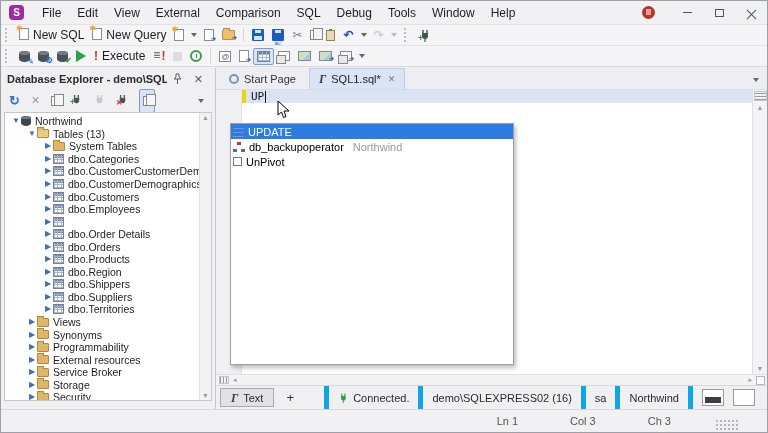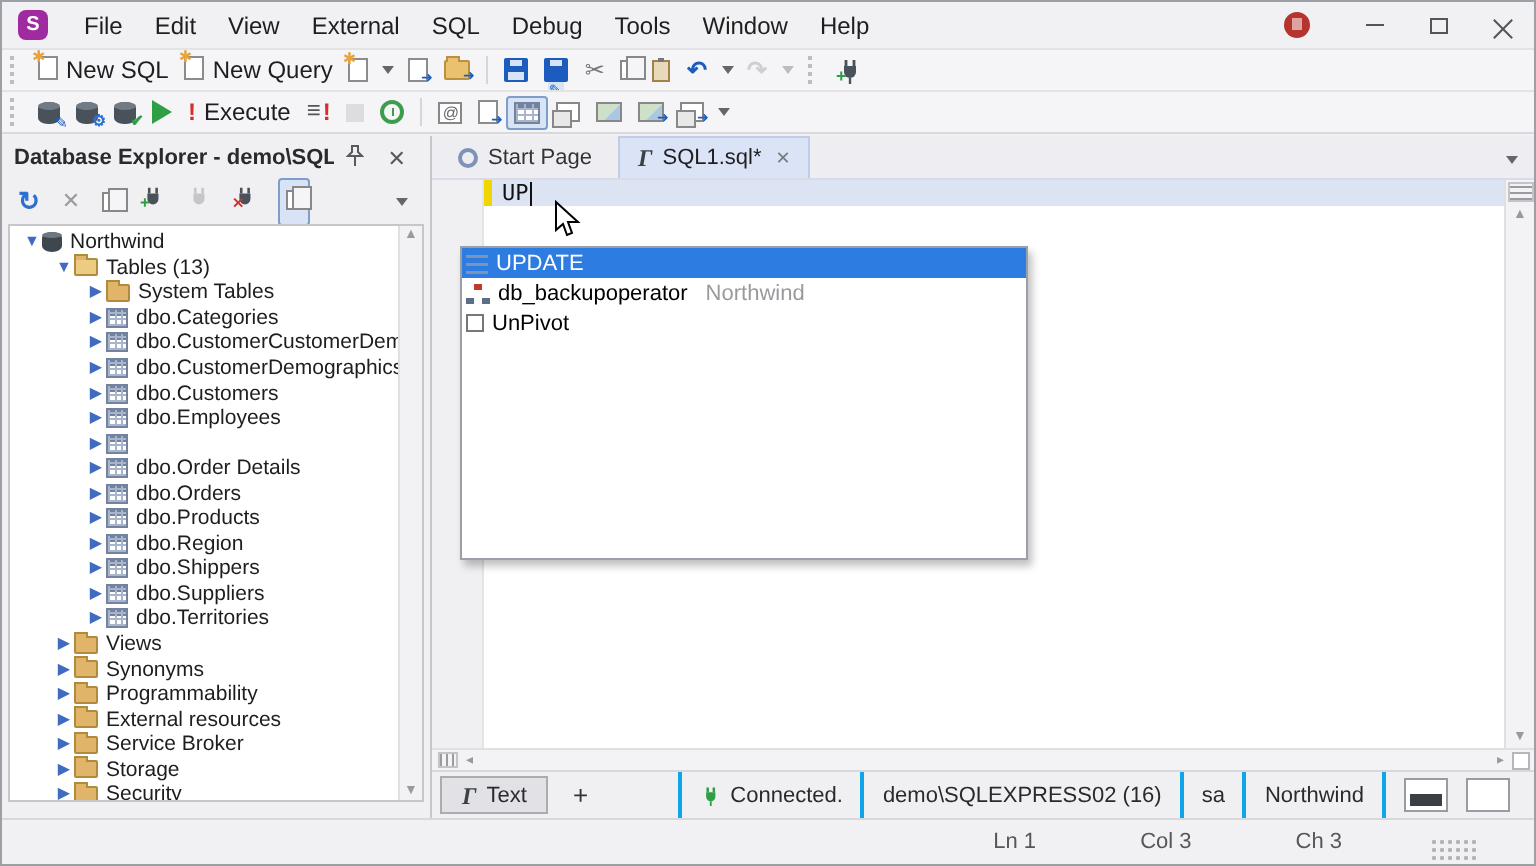--- a/index.html
+++ b/index.html
@@ -121,26 +121,26 @@
 
   .hstrip { position:absolute; left:0; right:0; bottom:24px; height:11px; background:#f3f3f5; border-top:1px solid #e0e0e3; display:flex; align-items:center; }
   .hsplit { width:10px; height:8px; margin:0 4px 0 3px; background:repeating-linear-gradient(90deg,#9a9aa0 0 1px,transparent 1px 3px); border:1px solid #c4c4c8; }
   .hstrip .right-group { margin-left:auto; display:flex; align-items:center; gap:4px; padding-right:2px; }
   .corner-box { width:9px; height:9px; border:1px solid #b5b5ba; background:#fff; }
 
   .docbar { position:absolute; left:0; right:0; bottom:0; height:24px; background:#f0f0f2; border-top:1px solid #d8d8dc; display:flex; align-items:center; font-size:11px; color:#2a2a2e; }
   .doc-tab { display:flex; align-items:center; gap:5px; height:19px; padding:0 10px; margin-left:4px; background:#e2e2e6; border:1px solid #ababb0; }
   .plus-btn { font-size:13px; color:#333; padding:0 12px; }
   .docbar .right { margin-left:auto; display:flex; align-items:center; height:100%; }
-  .seg { padding:0 9px; height:100%; display:flex; align-items:center; gap:5px; border-left:2px solid #0ea5e9; white-space:nowrap; }
+  .seg { padding:0 9px; height:100%; display:flex; align-items:center; gap:5px; border-left:5px solid #0ea5e9; white-space:nowrap; }
   .view-btn { width:22px; height:17px; border:1px solid #9a9aa0; background:#fff; margin-right:3px; position:relative; }
   .view-btn.filled::after { content:""; position:absolute; left:2px; right:2px; bottom:2px; height:6px; background:#3a3f46; }
 
   
-  .popup { position:absolute; left:14px; top:33px; width:284px; height:157px; background:#fff; border:1px solid #9ba0a8; box-shadow:2px 3px 4px rgba(0,0,0,.25); z-index:5; }
+  .popup { position:absolute; left:14px; top:33px; width:284px; height:242px; background:#fff; border:1px solid #9ba0a8; box-shadow:2px 3px 4px rgba(0,0,0,.25); z-index:5; }
   .citem { display:flex; align-items:center; height:15px; font-size:11px; padding-left:2px; white-space:nowrap; }
   .citem .clabel { margin-left:4px; }
   .citem.kw .clabel { color:#1b2ae0; }
   .citem.selected { background:#2d7ce2; }
   .citem.selected .clabel { color:#fff; }
   .csuffix { color:#9a9a9e; margin-left:9px; }
   .ci { width:12px; height:10px; flex:none; position:relative; }
   .ci-keyword { background:repeating-linear-gradient(0deg,#7d93b8 0 1.5px,transparent 1.5px 4px); width:11px; }
   .ci-role::before { content:""; position:absolute; top:0; left:4px; width:4px; height:3px; background:#c0392b; }
   .ci-role::after { content:""; position:absolute; bottom:0; left:0; width:4px; height:3px; background:#5d6d85; box-shadow:8px 0 0 #5d6d85; }
@@ -159,20 +159,21 @@
 
 <div class="window">
 
   <div class="titlebar">
     <span class="logo">S</span>
     <nav class="menus" id="menubar">
         <span class="menu-item">File</span>
         <span class="menu-item">Edit</span>
         <span class="menu-item">View</span>
         <span class="menu-item">External</span>
+        <span class="menu-item">Comparison</span>
         <span class="menu-item">SQL</span>
         <span class="menu-item">Debug</span>
         <span class="menu-item">Tools</span>
         <span class="menu-item">Window</span>
         <span class="menu-item">Help</span>
       </nav>
     <div class="tb-right">
       <span class="avatar"></span>
       <span class="wbtn">
           <span class="min-glyph"></span>

